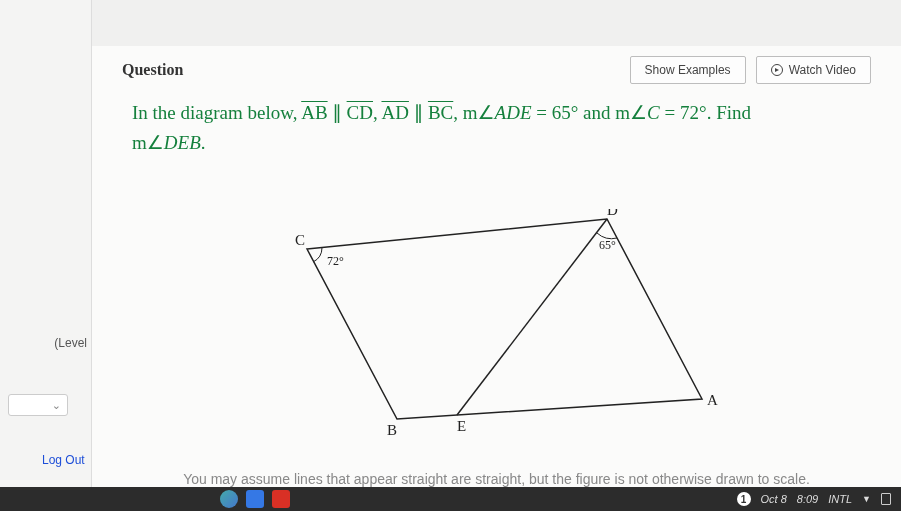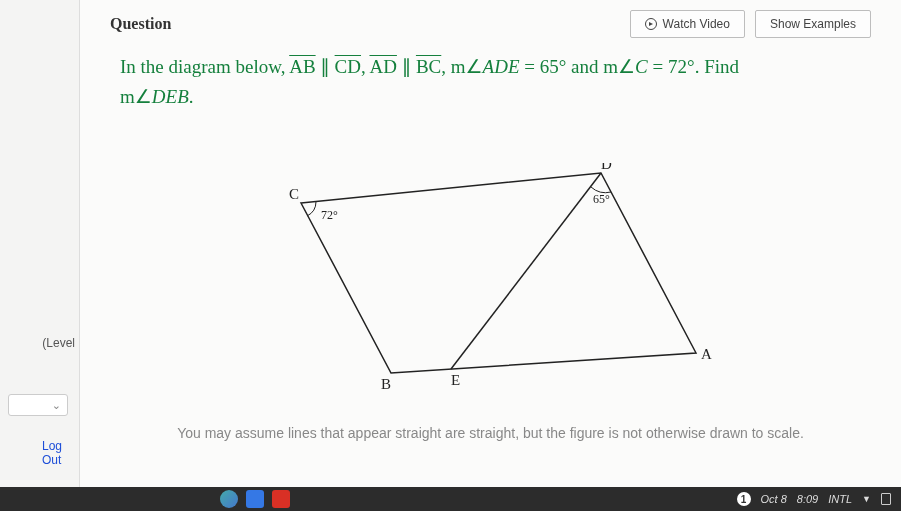--- a/index.html
+++ b/index.html
@@ -11,21 +11,21 @@
     overflow: hidden;
     position: relative;
   }
   .screen {
     display: flex;
     width: 100%;
     height: 100%;
     background: #f0f0ef;
   }
   .sidebar {
-    width: 80px;
+    width: 92px;
     background: #f4f4f3;
     border-right: 1px solid #ddd;
     display: flex;
     flex-direction: column;
     justify-content: space-between;
     padding-bottom: 44px;
   }
   .level-block {
     margin-top: 332px;
     padding: 4px 4px;
@@ -53,20 +53,21 @@
     font-size: 12px;
     color: #1d4ed8;
     padding: 0 4px 0 8px;
     margin-left: 34px;
   }
   .main {
     flex: 1;
     background: #fbfbfa;
     position: relative;
     padding: 10px 30px 15px 30px;
+    margin-top: 46px;
   }
   .topbar {
     display: flex;
     align-items: center;
     justify-content: space-between;
     margin-bottom: 14px;
   }
   .q-title {
     font-family: Georgia, serif;
     font-weight: bold;
@@ -182,25 +183,25 @@
     </div>
     <div class="logout">Log Out</div>
   </div>
 
   <div class="main">
 
     <div class="topbar">
       <div class="q-title">Question</div>
       <div class="btn-row">
         <div class="btn">
+          <span>Show Examples</span>
+        </div>
+        <div class="btn">
           <span class="play-icon"></span>
           <span>Watch Video</span>
-        </div>
-        <div class="btn">
-          <span>Show Examples</span>
         </div>
       </div>
     </div>
 
     <div class="problem">
       <span>In the diagram below, </span>
       <span class="ov">AB</span><span> ∥ </span><span class="ov">CD</span><span>, </span>
       <span class="ov">AD</span><span> ∥ </span><span class="ov">BC</span><span>, </span>
       <span>m∠</span><i>ADE</i><span> = </span><span>65°</span><span> and </span><span>m∠</span><i>C</i><span> = </span><span>72°</span><span>. Find</span>
       <br>

